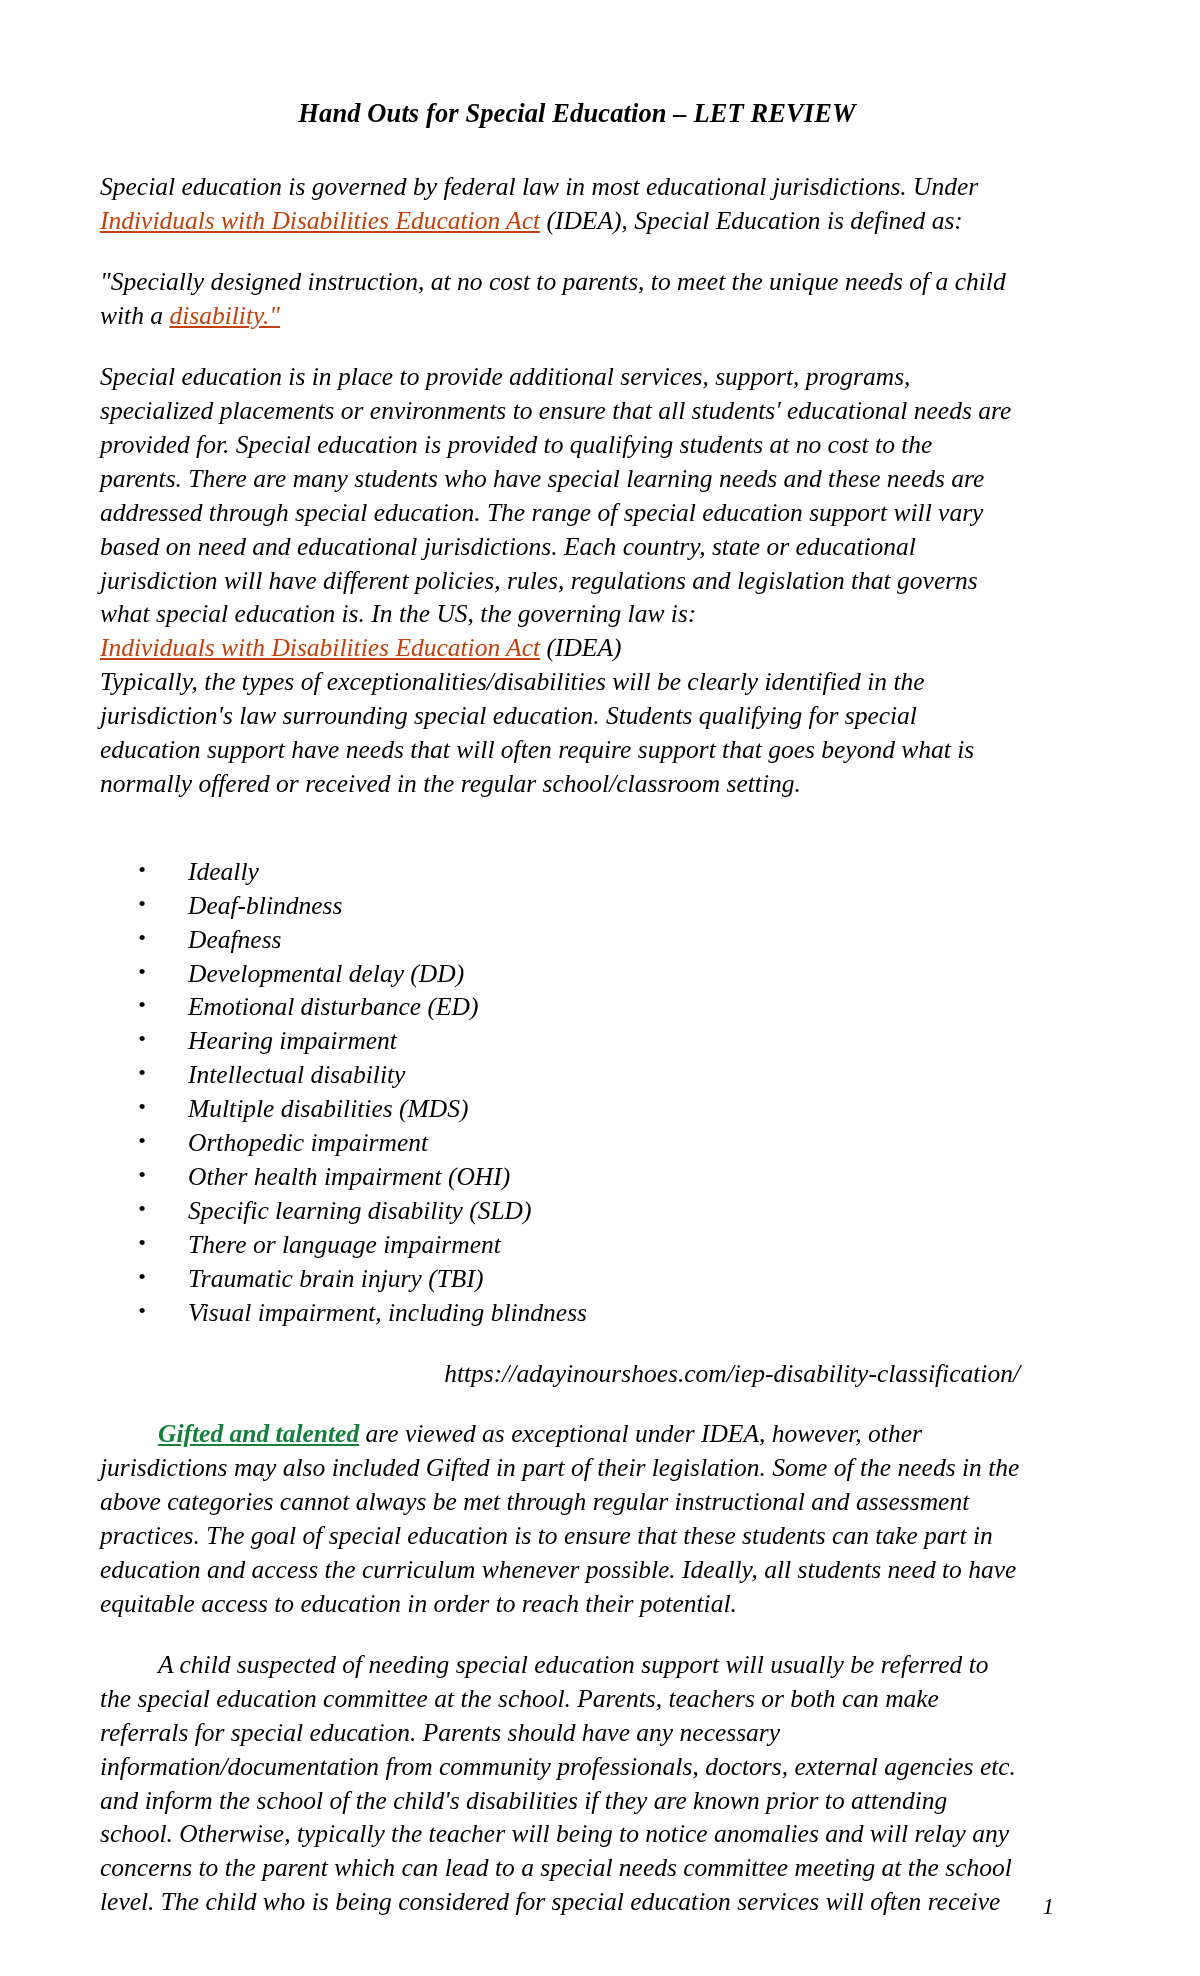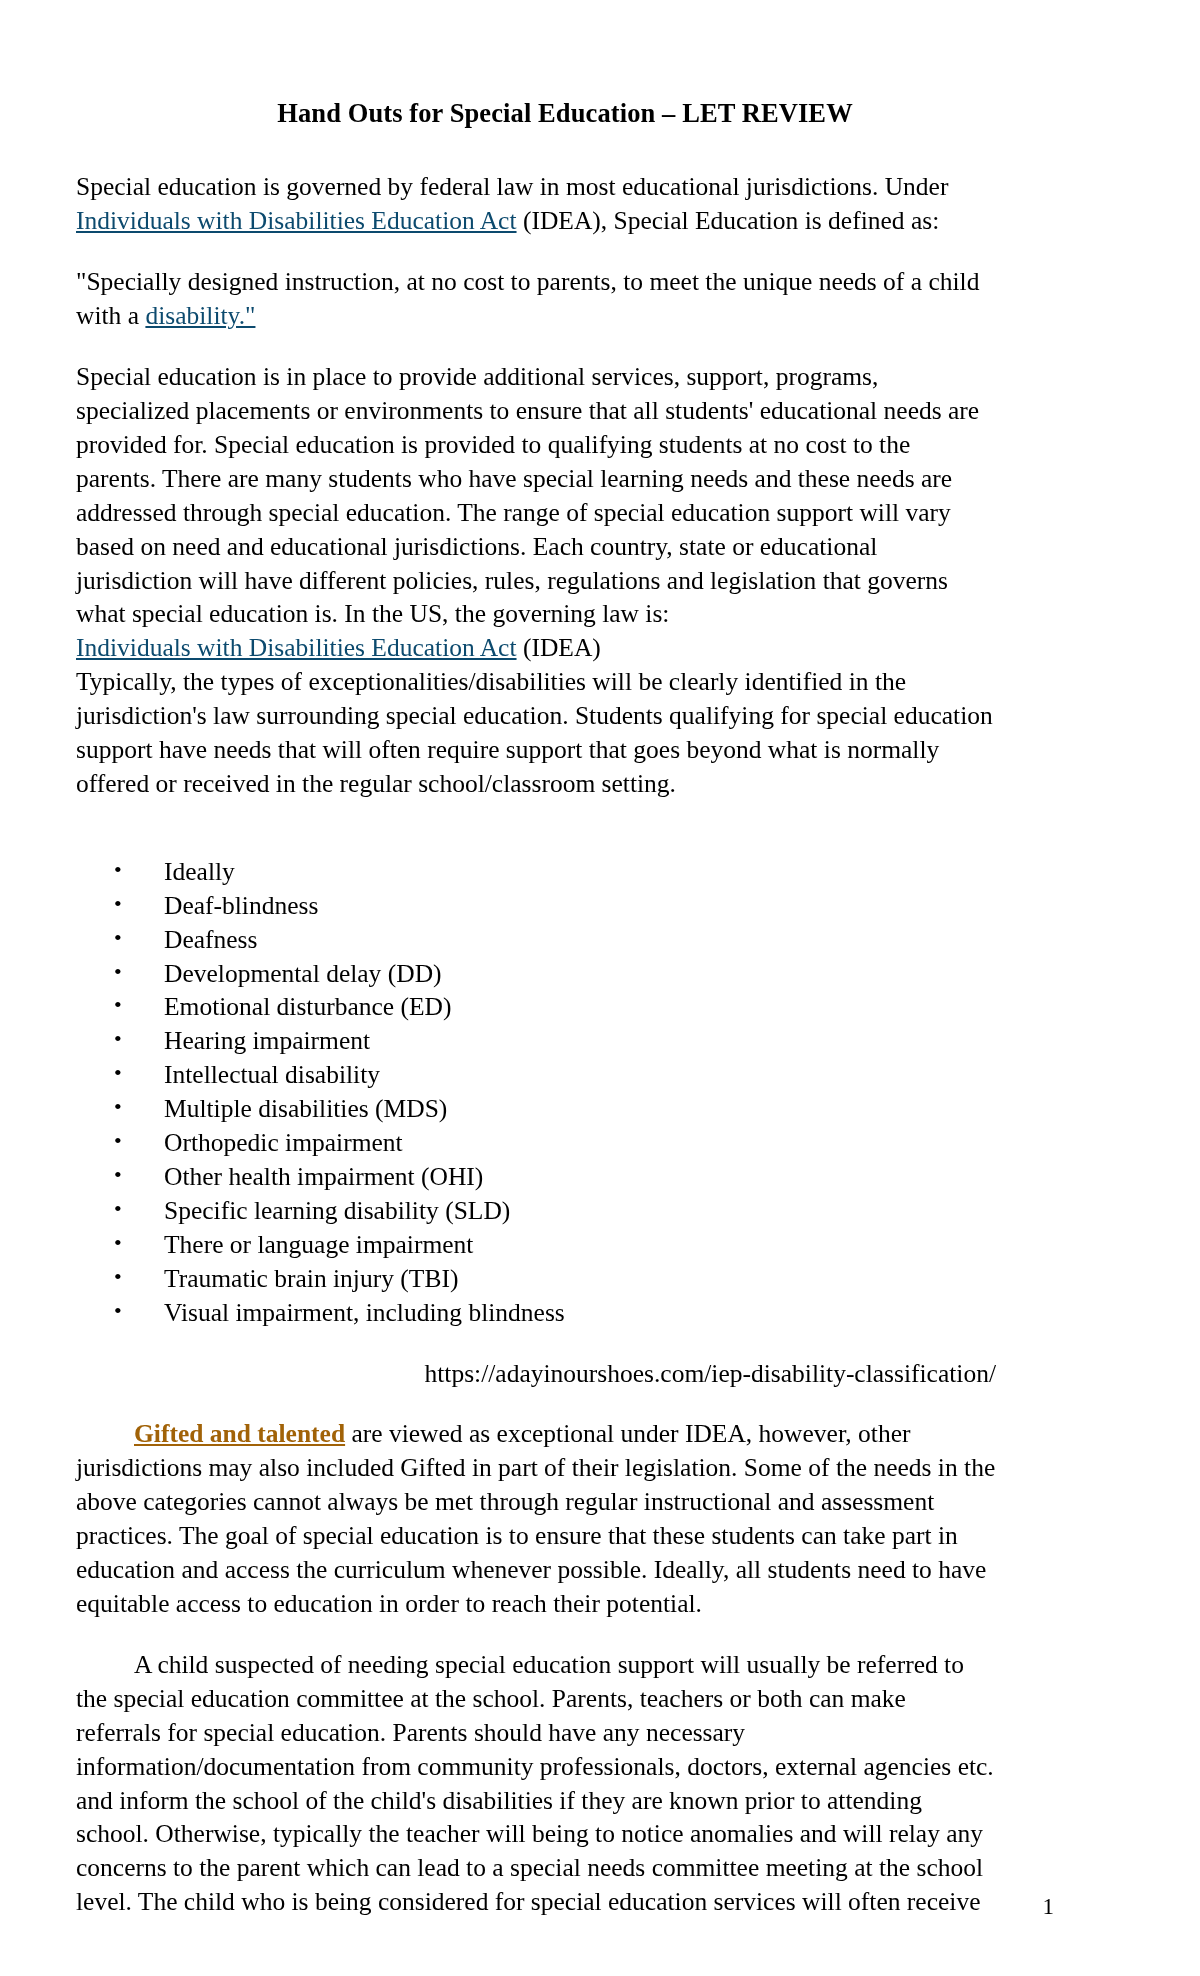--- a/index.html
+++ b/index.html
@@ -15,21 +15,22 @@
     font-family: "Liberation Serif", "DejaVu Serif", serif;
     color: #000000;
     -webkit-font-smoothing: antialiased;
   }
   .page {
     position: relative;
     width: 1172px;
     height: 1976px;
     background: #ffffff;
     box-sizing: border-box;
-    padding: 96px 118px 0 76px;
+    padding: 96px 118px 0 100px;
+    font-style: italic;
   }
   .doc-body {
     width: 920px;
     font-size: 25.5px;
     line-height: 1.33;
     text-align: left;
   }
   .doc-title {
     text-align: center;
     font-weight: bold;
@@ -45,26 +46,26 @@
     margin: 0;
   }
   p.para {
     margin: 0;
   }
   p.spacer-para {
     margin: 0;
     height: 27px;
   }
   a.link, .link {
-    color: #0c4a6e;
+    color: #c2410c;
     text-decoration: underline;
     cursor: pointer;
   }
   .link-bold {
-    color: #a16207;
+    color: #15803d;
     text-decoration: underline;
     font-weight: bold;
     cursor: pointer;
   }
   .indent {
     display: inline-block;
     width: 58px;
   }
   ul.cat-list {
     list-style: none;

